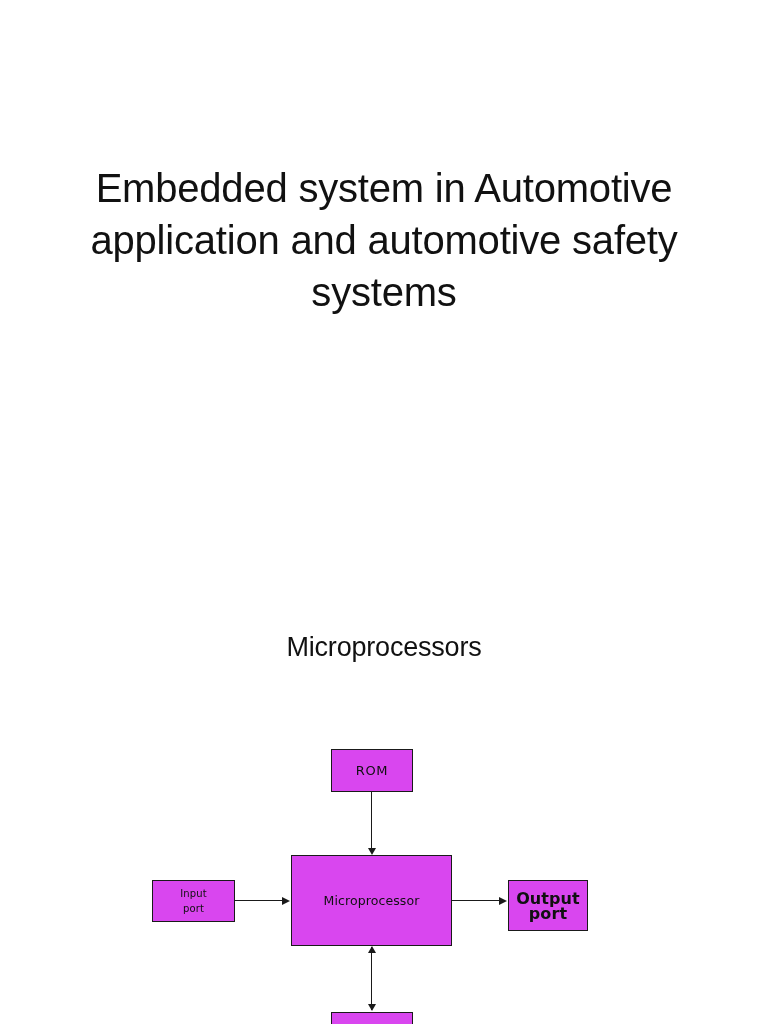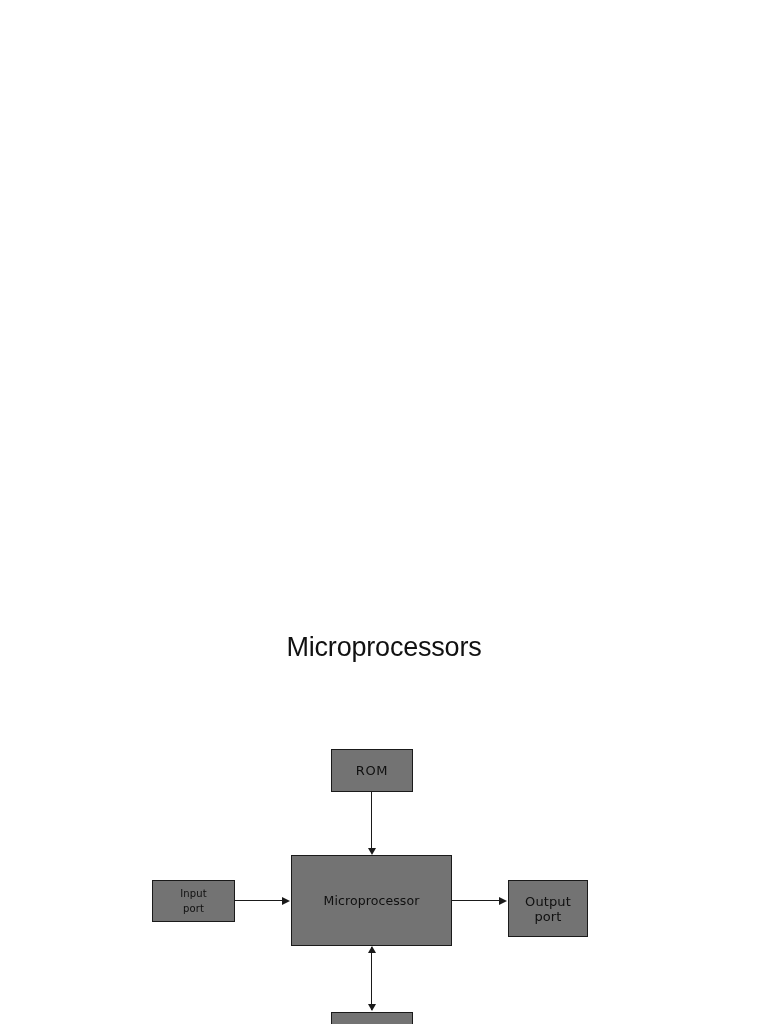--- a/index.html
+++ b/index.html
@@ -57,21 +57,21 @@
     left: 140px;
     top: 735px;
     width: 480px;
     height: 289px;
   }
 
   .node {
     position: absolute;
     box-sizing: border-box;
     border: 1.3px solid #1a1a1a;
-    background: #737373;
+    background: #d946ef;
     display: flex;
     align-items: center;
     justify-content: center;
     text-align: center;
     font-family: "DejaVu Sans", sans-serif;
     color: #101010;
     letter-spacing: 0.1px;
   }
 
   
@@ -102,24 +102,25 @@
     font-size: 10px;
     line-height: 15px;
     white-space: pre-line;
   }
 
   
   .node-output {
     left: 368px;
     top: 145px;
     width: 80px;
-    height: 57px;
-    font-size: 13px;
+    height: 51px;
+    font-size: 16px;
     line-height: 15px;
     white-space: pre-line;
+    font-weight: bold;
   }
 
   
   .node-bottom-cut {
     left: 191px;
     top: 277px;
     width: 82px;
     height: 40px;
     border-bottom: none;
     font-size: 13px;
@@ -171,20 +172,23 @@
   
   .line-cpu-bot   { left: 231px; top: 212px; height: 63px; }
   .head-cpu-bot-up   { left: 228px; top: 211px; }
   .head-cpu-bot-down { left: 228px; top: 269px; }
 </style>
 </head>
 <body>
 
 <div class="slide">
 
+  <div class="slide-title">Embedded system in Automotive
+application and automotive safety
+systems</div>
 
   <div class="section-heading">Microprocessors</div>
 
   <div class="diagram">
 
     <div class="node node-rom">ROM</div>
 
     <div class="node node-cpu">Microprocessor</div>
 
     <div class="node node-input">Input

